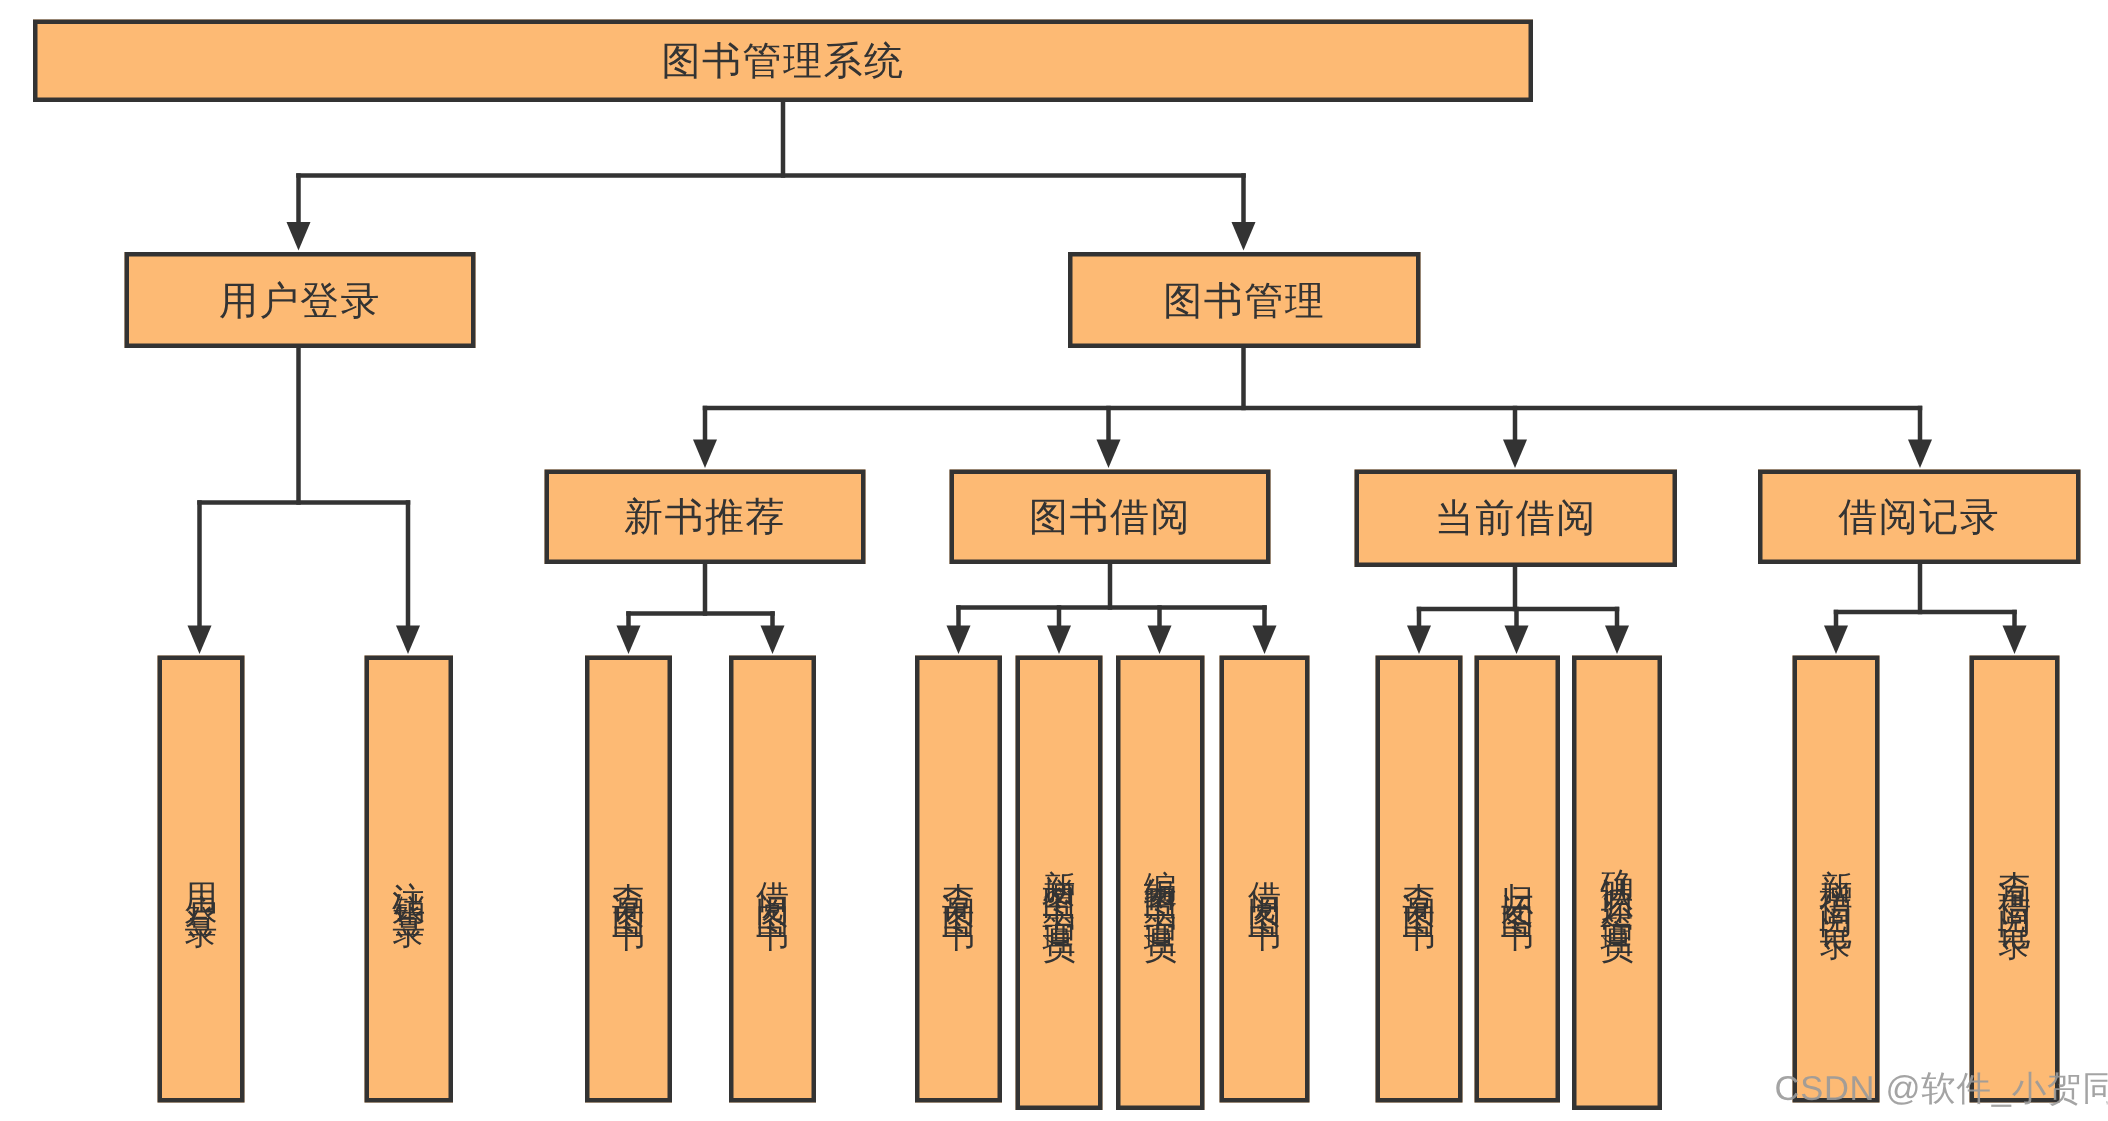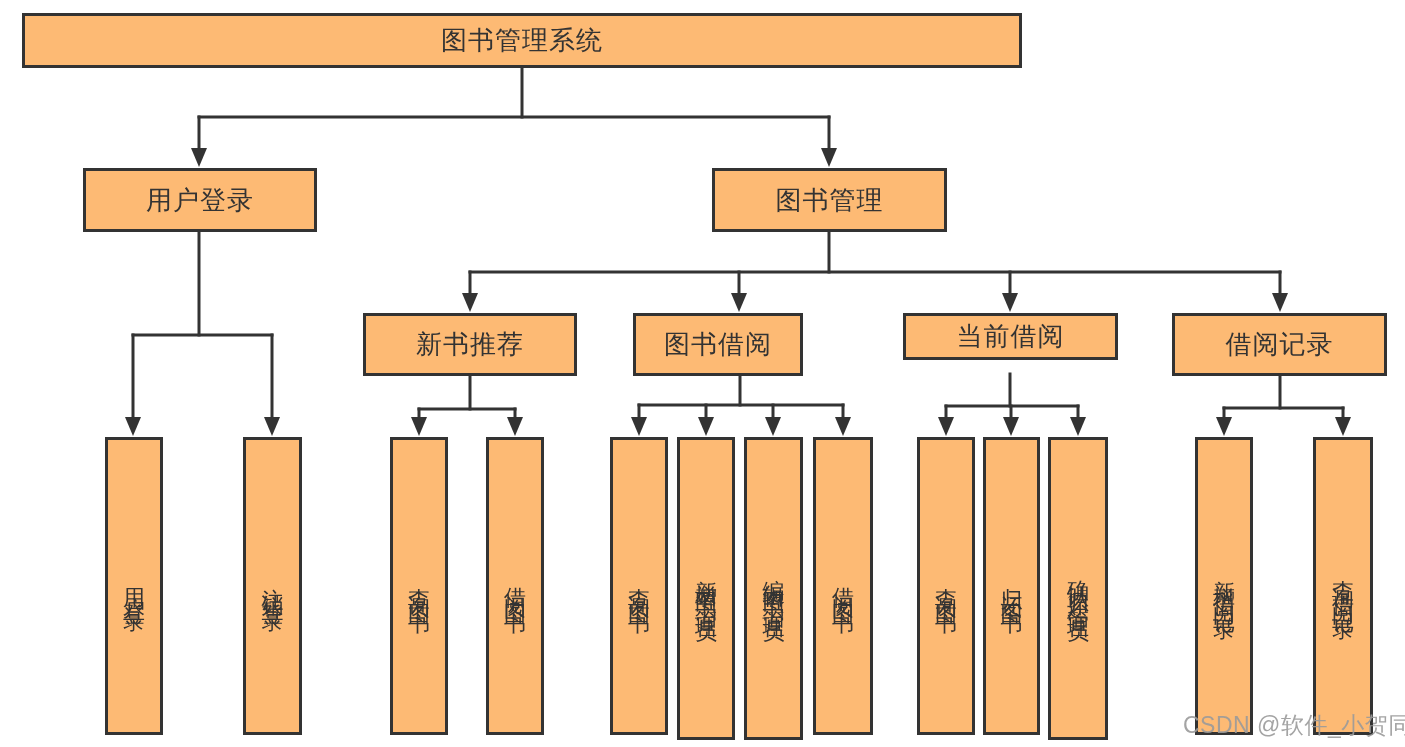--- a/index.html
+++ b/index.html
@@ -114,24 +114,24 @@
   <div class="node node-h" style="left:83px; top:168px; width:234px; height:64px;">
     <span>用户登录</span>
   </div>
   <div class="node node-h" style="left:712px; top:168px; width:235px; height:64px;">
     <span>图书管理</span>
   </div>
 
   <div class="node node-h" style="left:363px; top:313px; width:214px; height:63px;text-align:center;">
     <span>新书推荐</span>
   </div>
-  <div class="node node-h" style="left:633px; top:313px; width:170px; height:63px;">
+  <div class="node node-h" style="left:633px; top:313px; width:214px; height:63px;">
     <span>图书借阅</span>
   </div>
-  <div class="node node-h" style="left:903px; top:313px; width:215px; height:47px;justify-content:center;">
+  <div class="node node-h" style="left:903px; top:313px; width:215px; height:65px;justify-content:center;">
     <span>当前借阅</span>
   </div>
   <div class="node node-h" style="left:1172px; top:313px; width:215px; height:63px;">
     <span>借阅记录</span>
   </div>
 
   <div class="node node-v" style="left:105px; top:437px; width:58px; height:298px;">
     <span class="vtext">用户登录</span>
   </div>
   <div class="node node-v" style="left:243px; top:437px; width:59px; height:298px;">

